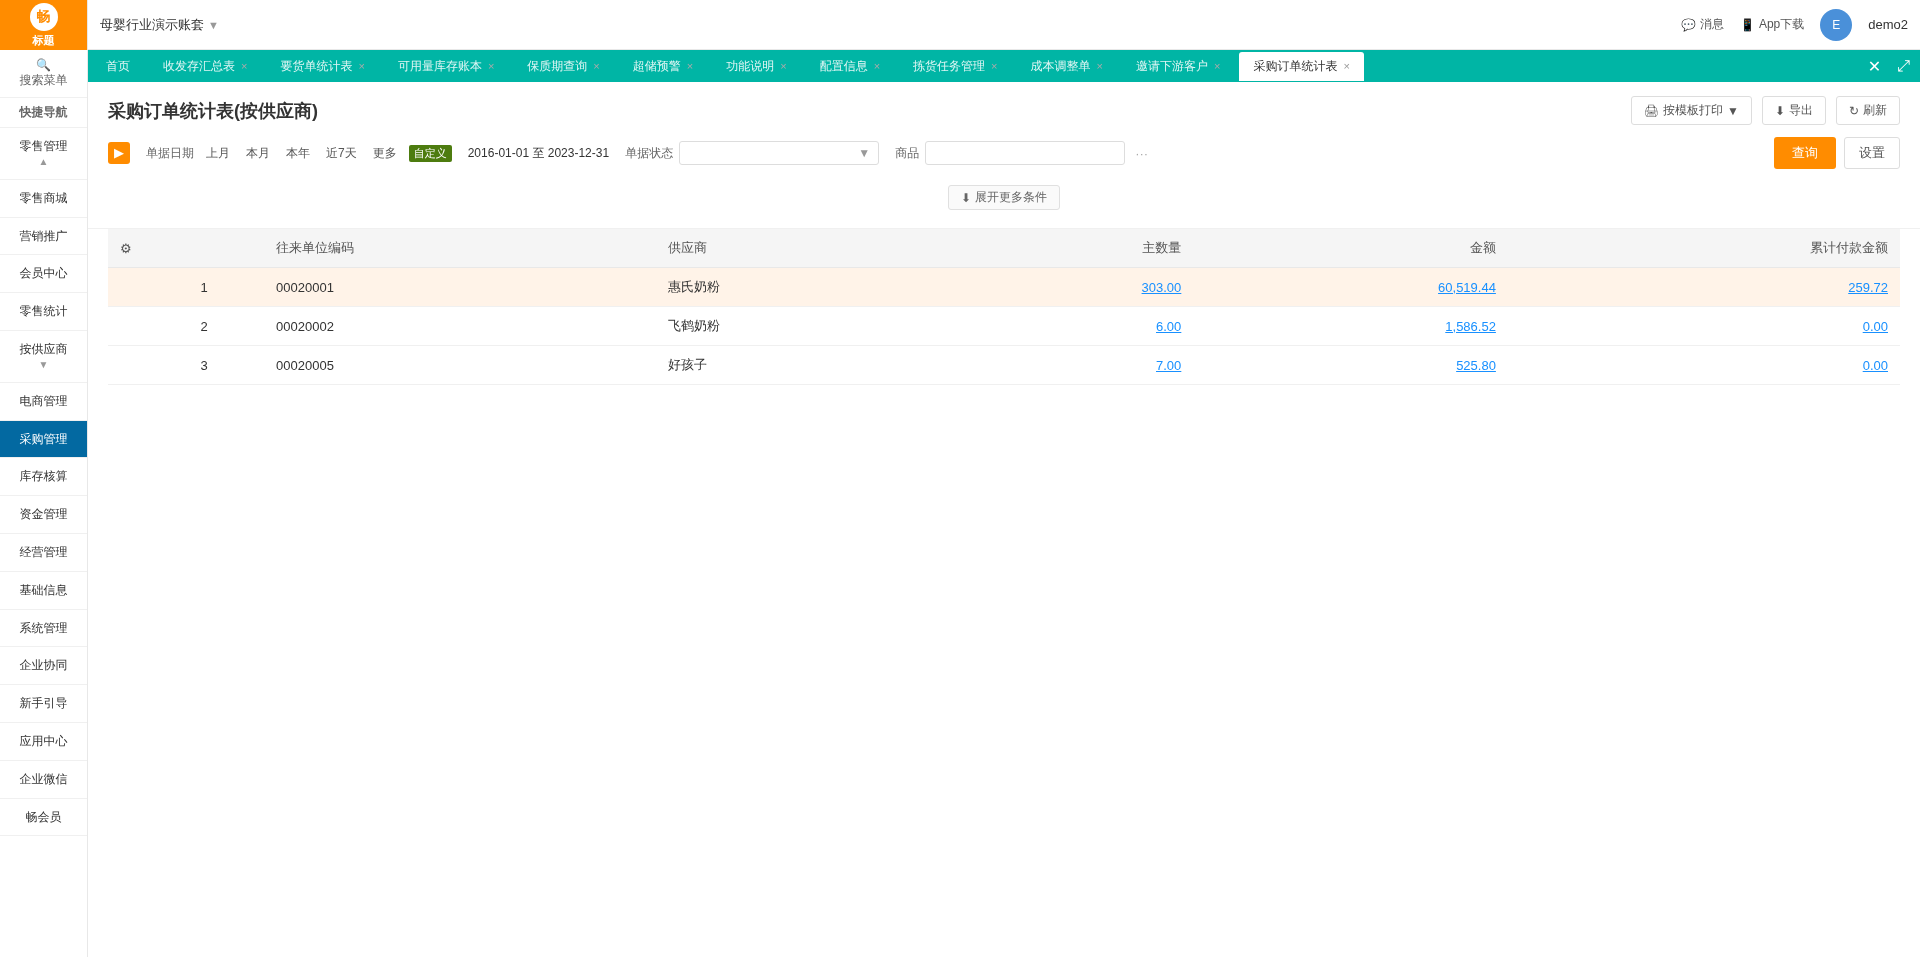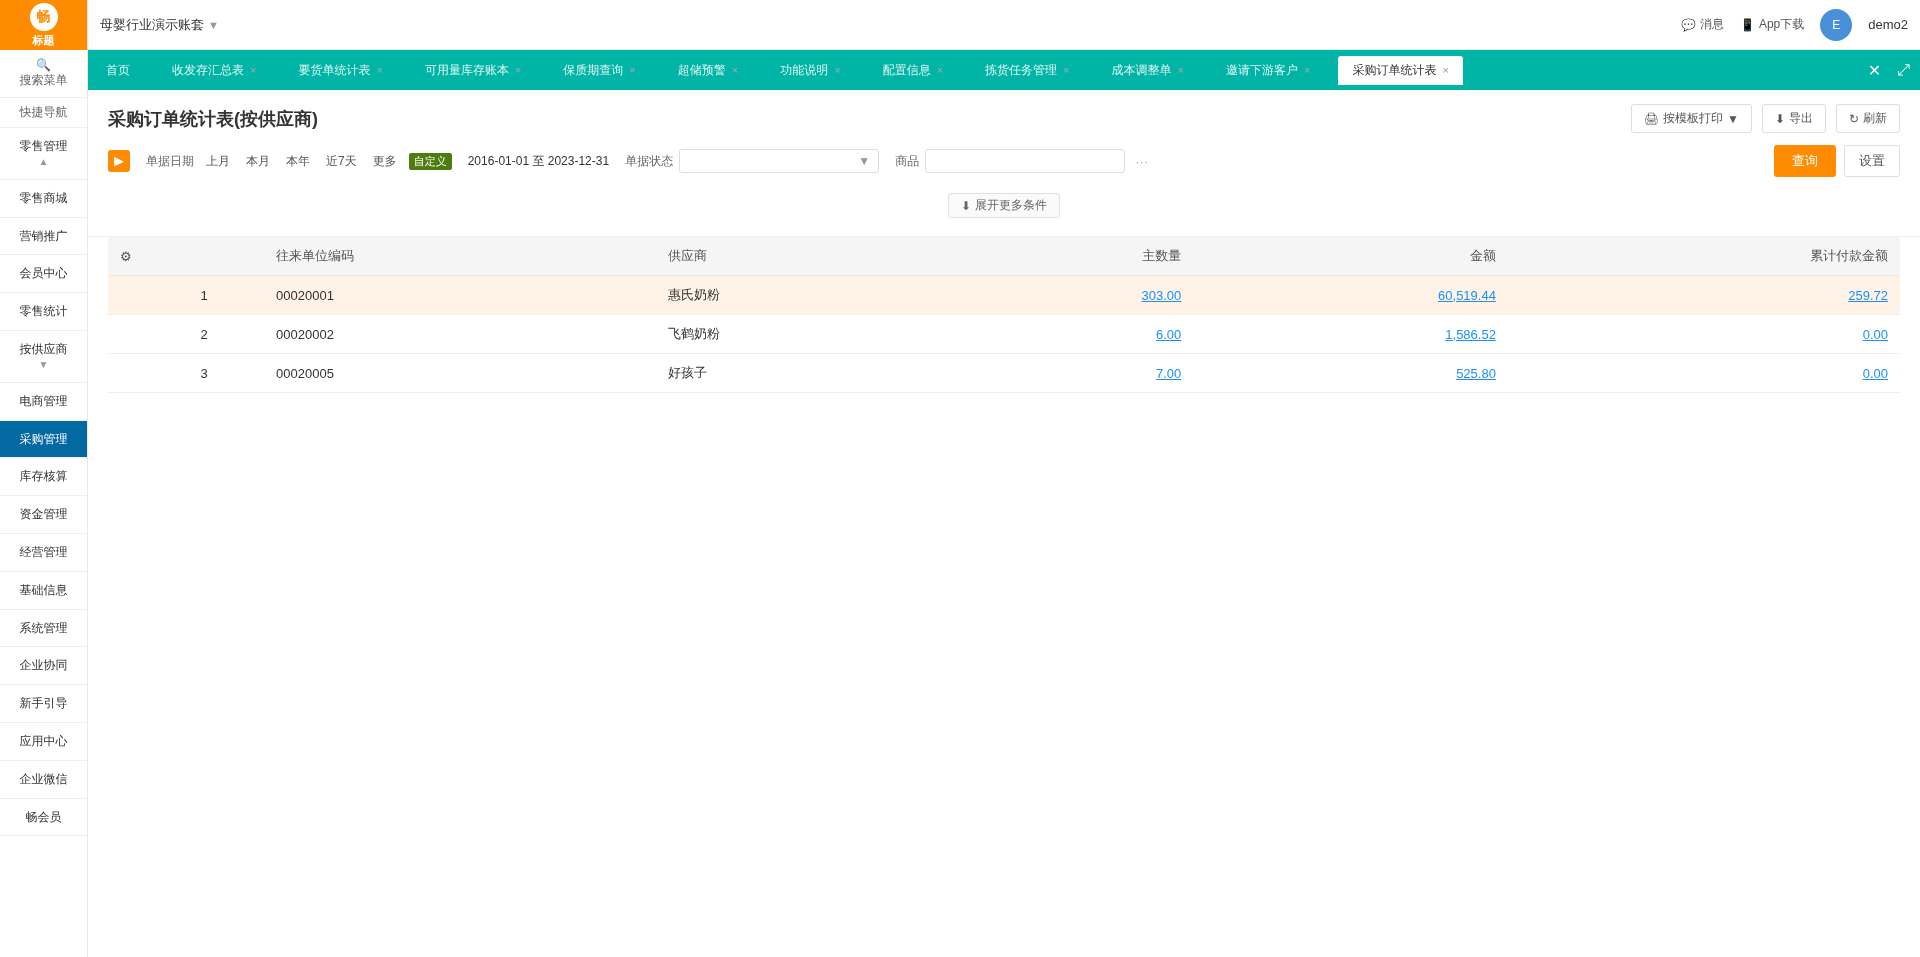--- a/index.html
+++ b/index.html
@@ -44,20 +44,21 @@
       cursor: pointer;
       border-bottom: 1px solid #f0f0f0;
     }
     .sidebar-nav-group {
       padding: 6px 18px;
       text-align: center;
       color: #666;
       font-size: 12px;
       cursor: pointer;
       border-bottom: 1px solid #f0f0f0;
+      font-weight: bold;
     }
     .sidebar-item {
       padding: 10px 4px;
       text-align: center;
       color: #333;
       font-size: 12px;
       cursor: pointer;
       border-bottom: 1px solid #f0f0f0;
       line-height: 1.4;
     }
@@ -118,24 +119,24 @@
       font-size: 12px;
       cursor: pointer;
     }
     .user-name { color: #333; font-size: 13px; cursor: pointer; }
 
     
     .nav-tabs {
       background: #00b5a5;
       display: flex;
       align-items: center;
-      height: 40px;
+      height: 32px;
       overflow-x: auto;
       padding: 8px 4px;
-      gap: 14px;
+      gap: 5px;
     }
     .nav-tabs::-webkit-scrollbar { display: none; }
     .nav-tab {
       display: flex;
       align-items: center;
       gap: 4px;
       padding: 6px 14px;
       color: #e0f7f5;
       font-size: 12px;
       cursor: pointer;

